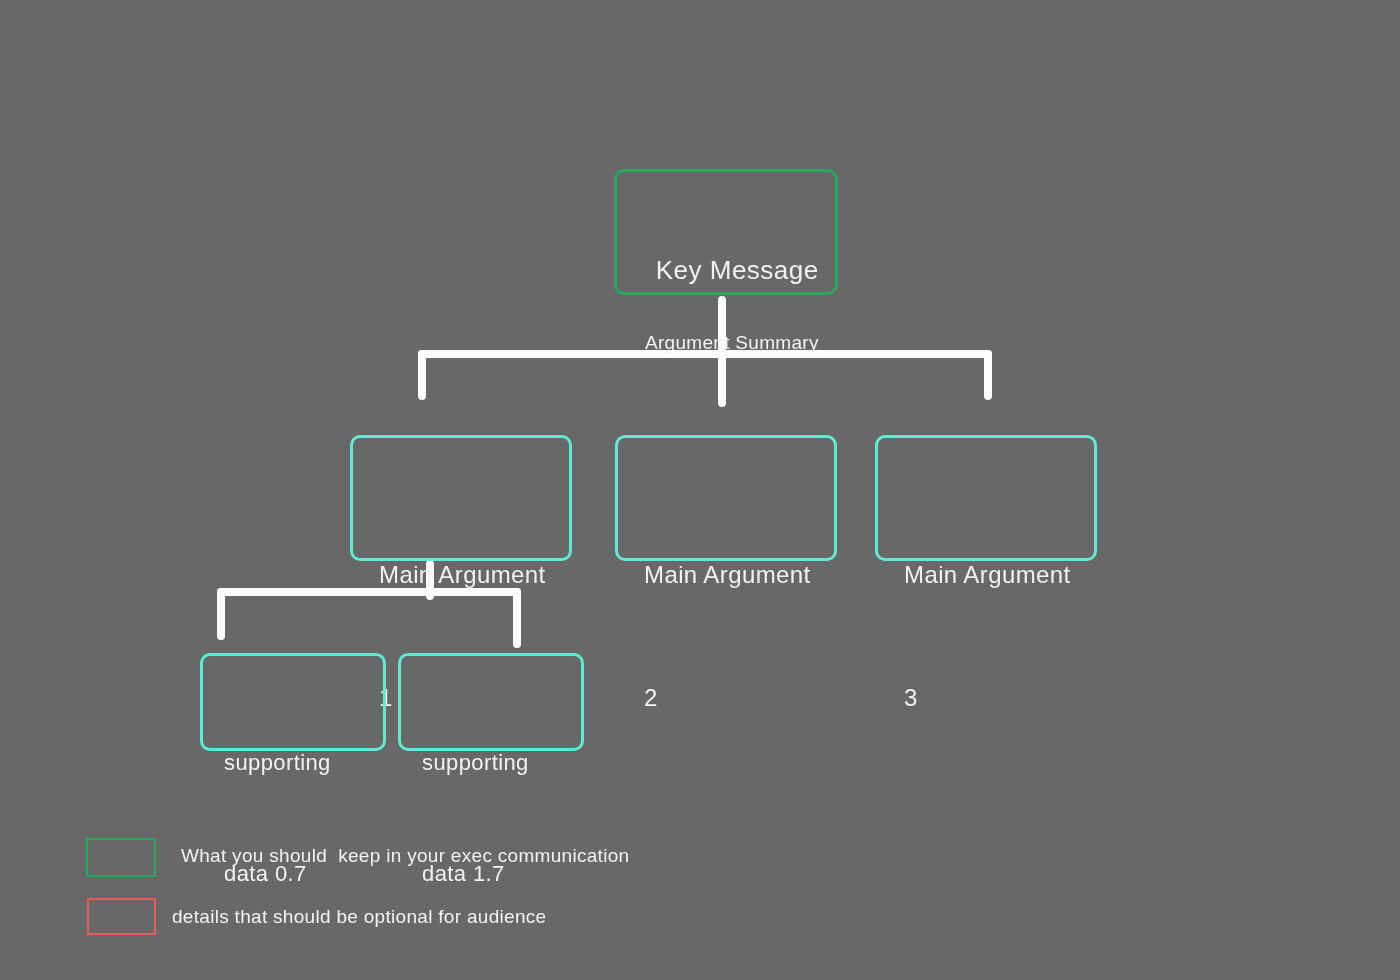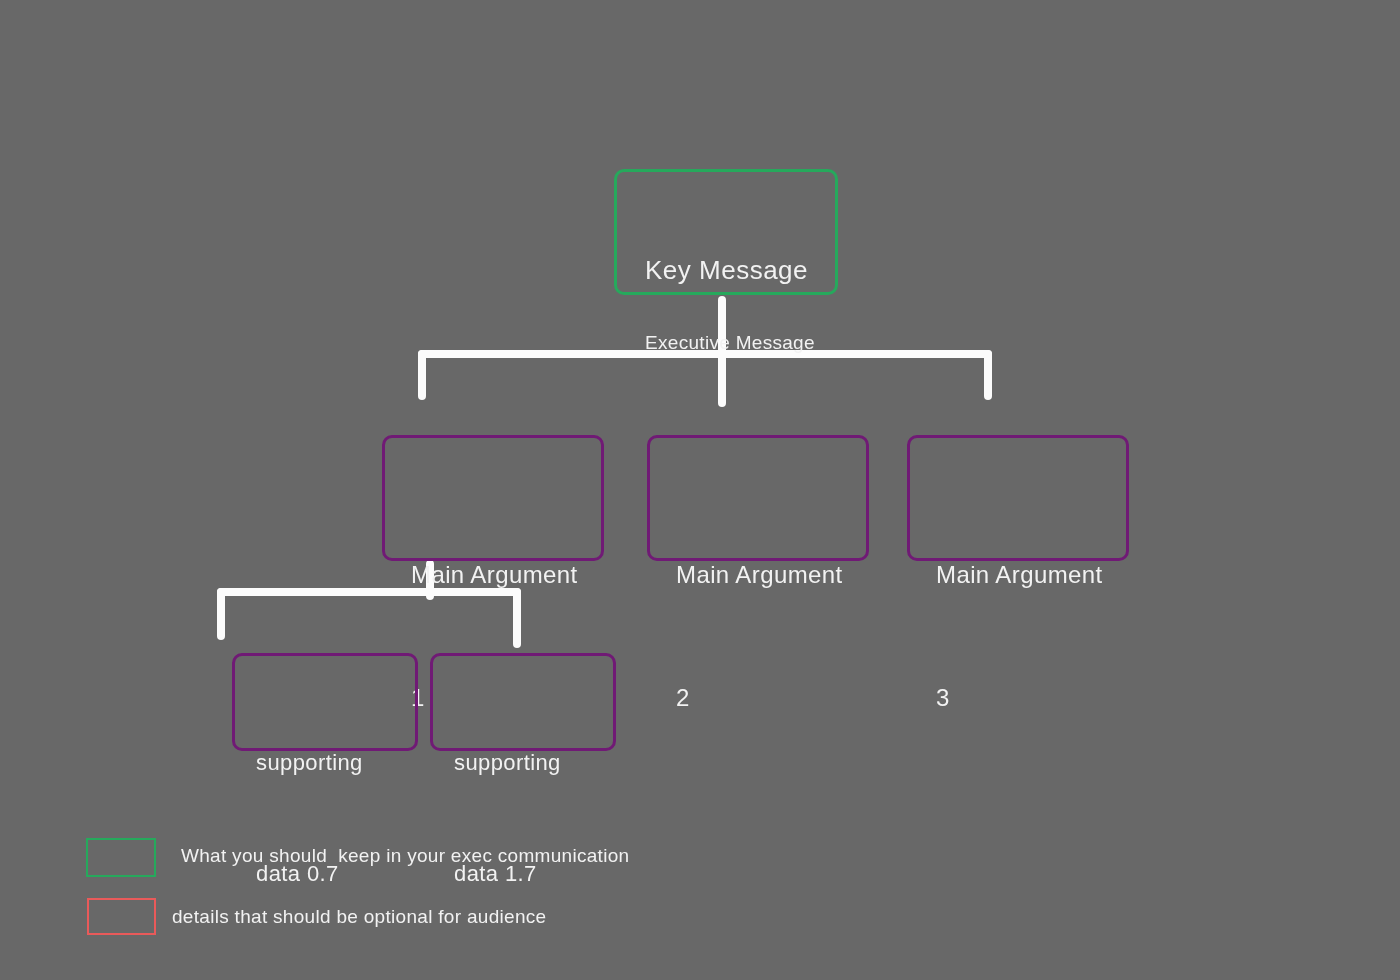--- a/index.html
+++ b/index.html
@@ -25,24 +25,24 @@
     pointer-events: none;
   }
   .node {
     position: absolute;
     box-sizing: border-box;
     border-radius: 10px;
     background: transparent;
   }
   .node.keep {
     border: 3.5px solid #26a95c;
+    text-align: right;
   }
   .node.optional {
-    border: 3px solid #701a75;
-    margin-left: 32px;
+    border: 3px solid #5eead4;
   }
   .node-text {
     position: absolute;
     white-space: pre-wrap;
   }
   
   .key-message { left: 614px; top: 169px; width: 224px; height: 126px; }
   .key-message .node-text { left: 28px; top: 44px; }
   .key-message .title { font-size: 26px; line-height: 36px; letter-spacing: 0.5px; }
   .key-message .subtitle { font-size: 19px; line-height: 38px; letter-spacing: 0.3px; }
@@ -92,21 +92,21 @@
       <line x1="430" y1="564" x2="430" y2="596"></line>
       <line x1="221" y1="592" x2="517" y2="592"></line>
       <line x1="221" y1="592" x2="221" y2="636"></line>
       <line x1="517" y1="592" x2="517" y2="644"></line>
     </g>
   </svg>
 
   <div class="node keep key-message">
     <div class="node-text">
       <div class="title">Key Message</div>
-      <div class="subtitle">Executive Message</div>
+      <div class="subtitle">Argument Summary</div>
     </div>
   </div>
 
   <div class="node optional main-arg main-arg-1">
     <div class="node-text">
       <div>Main Argument</div>
       <div>1</div>
     </div>
   </div>
   <div class="node optional main-arg main-arg-2">

